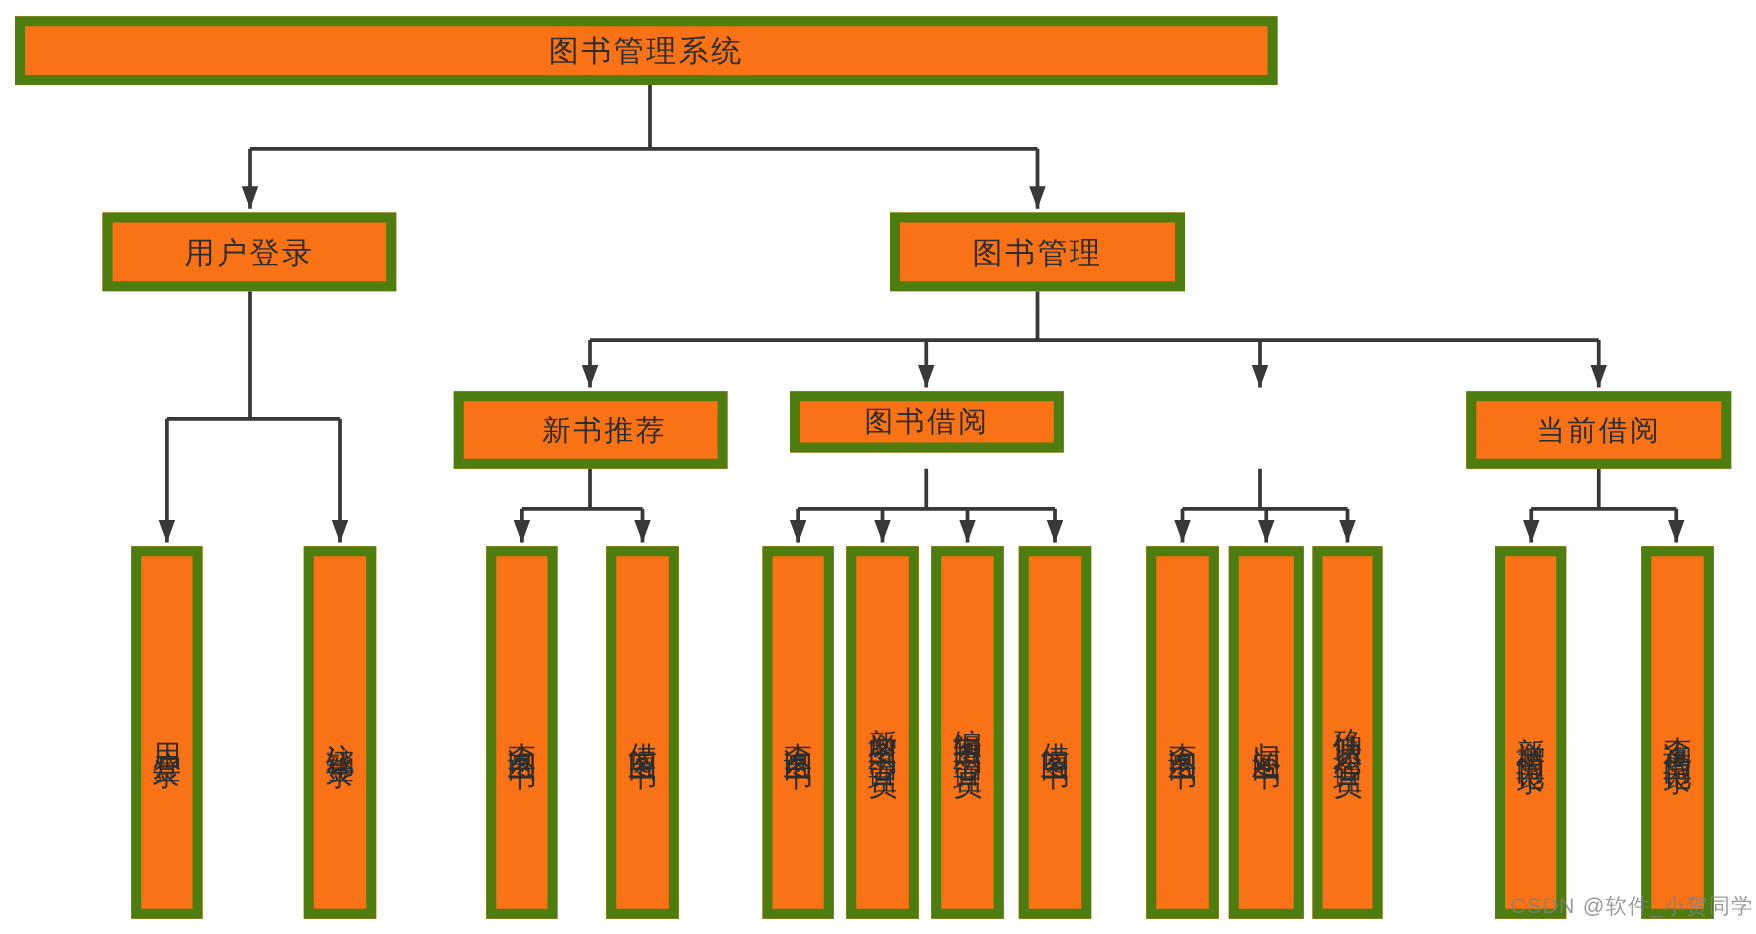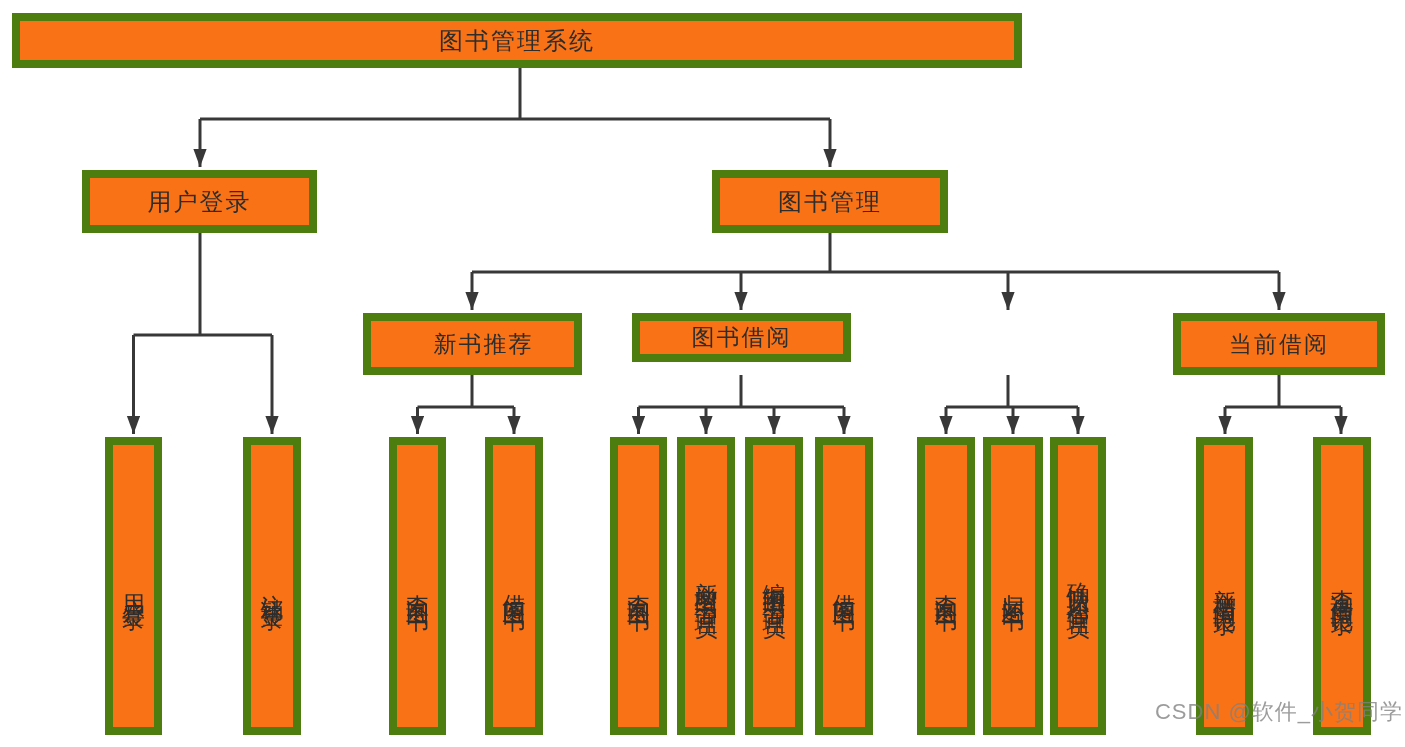--- a/index.html
+++ b/index.html
@@ -30,22 +30,22 @@
     text-orientation:mixed;
     font-size:23px;
     line-height:1;
     letter-spacing:5px;
     white-space:normal;
     padding:6px 0;
   }
   .watermark{
     position:absolute;
     right:2px;
-    top:697px;
-    font-size:22px;
+    top:713px;
+    font-size:17px;
     color:rgba(128,128,128,0.78);
     letter-spacing:1px;
     z-index:10;
     pointer-events:none;
   }
 </style>
 </head>
 <body>
 
 <div class="canvas">

